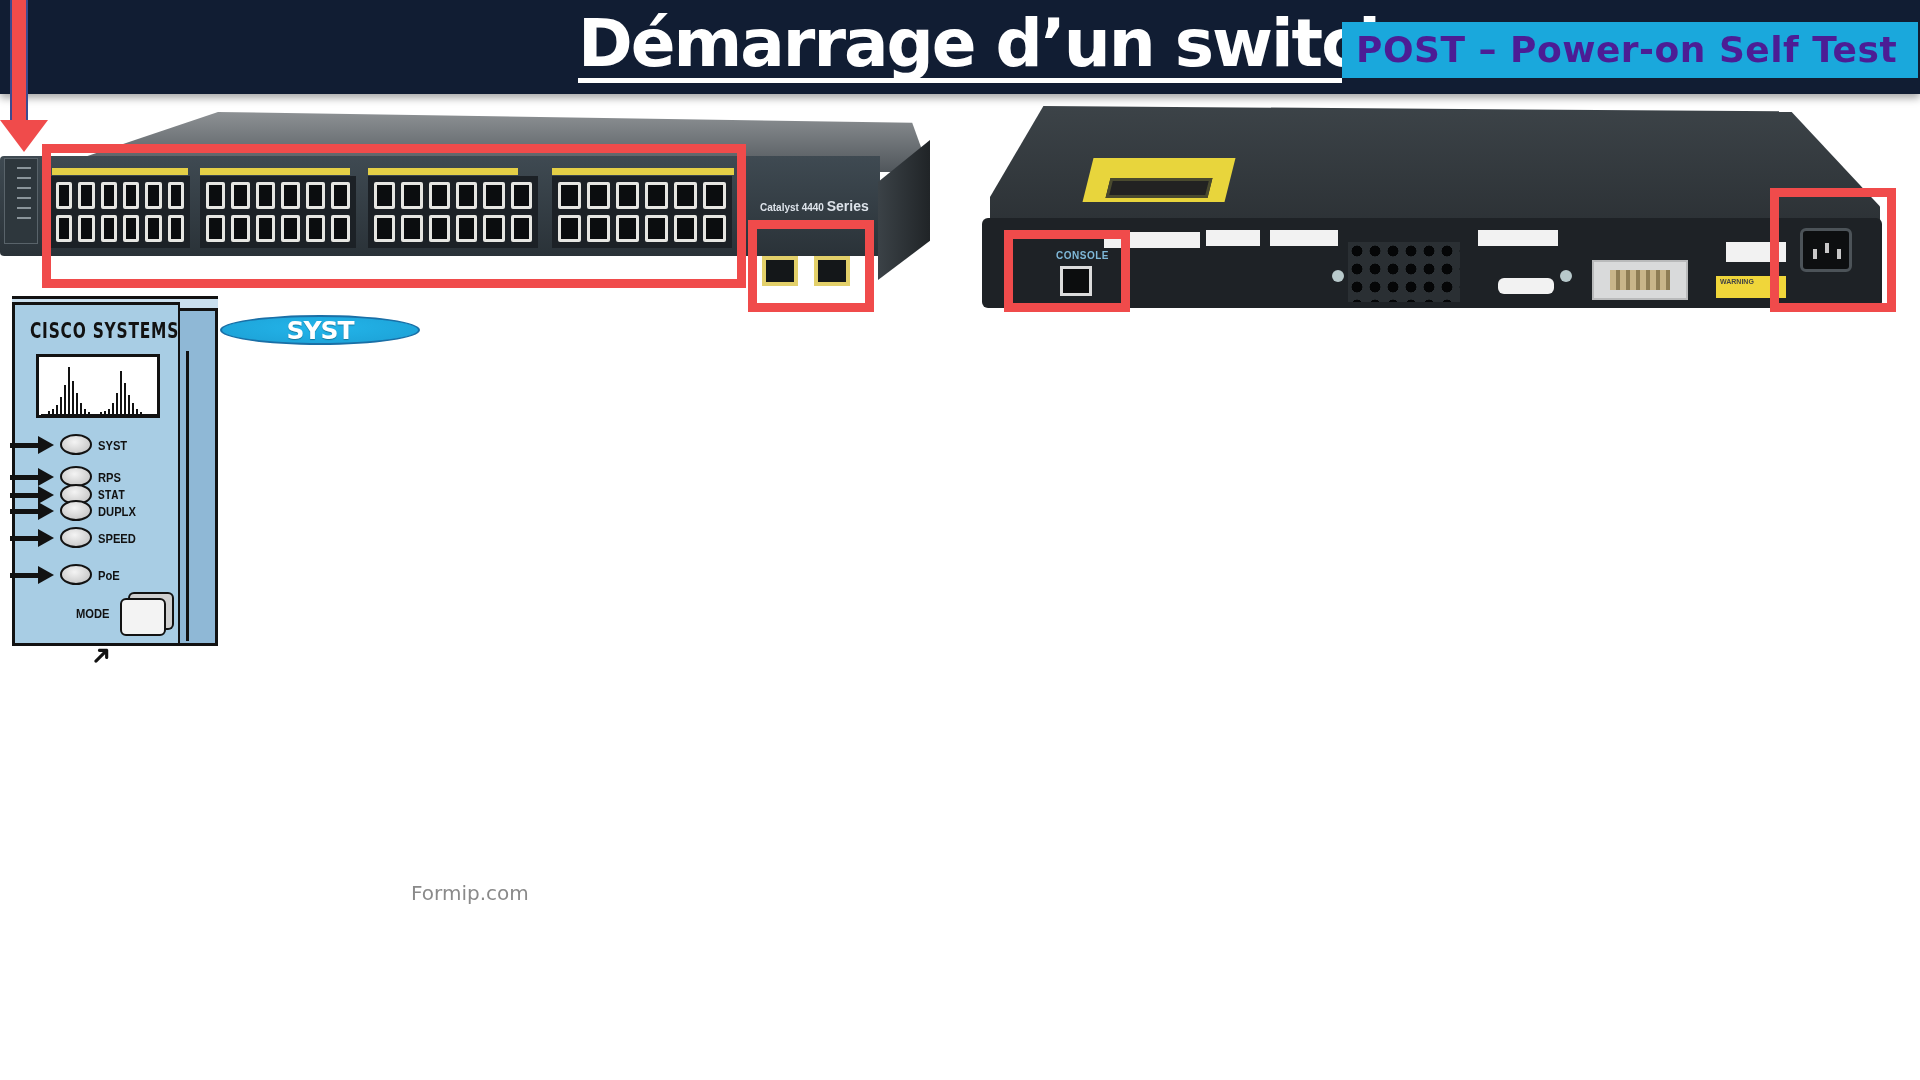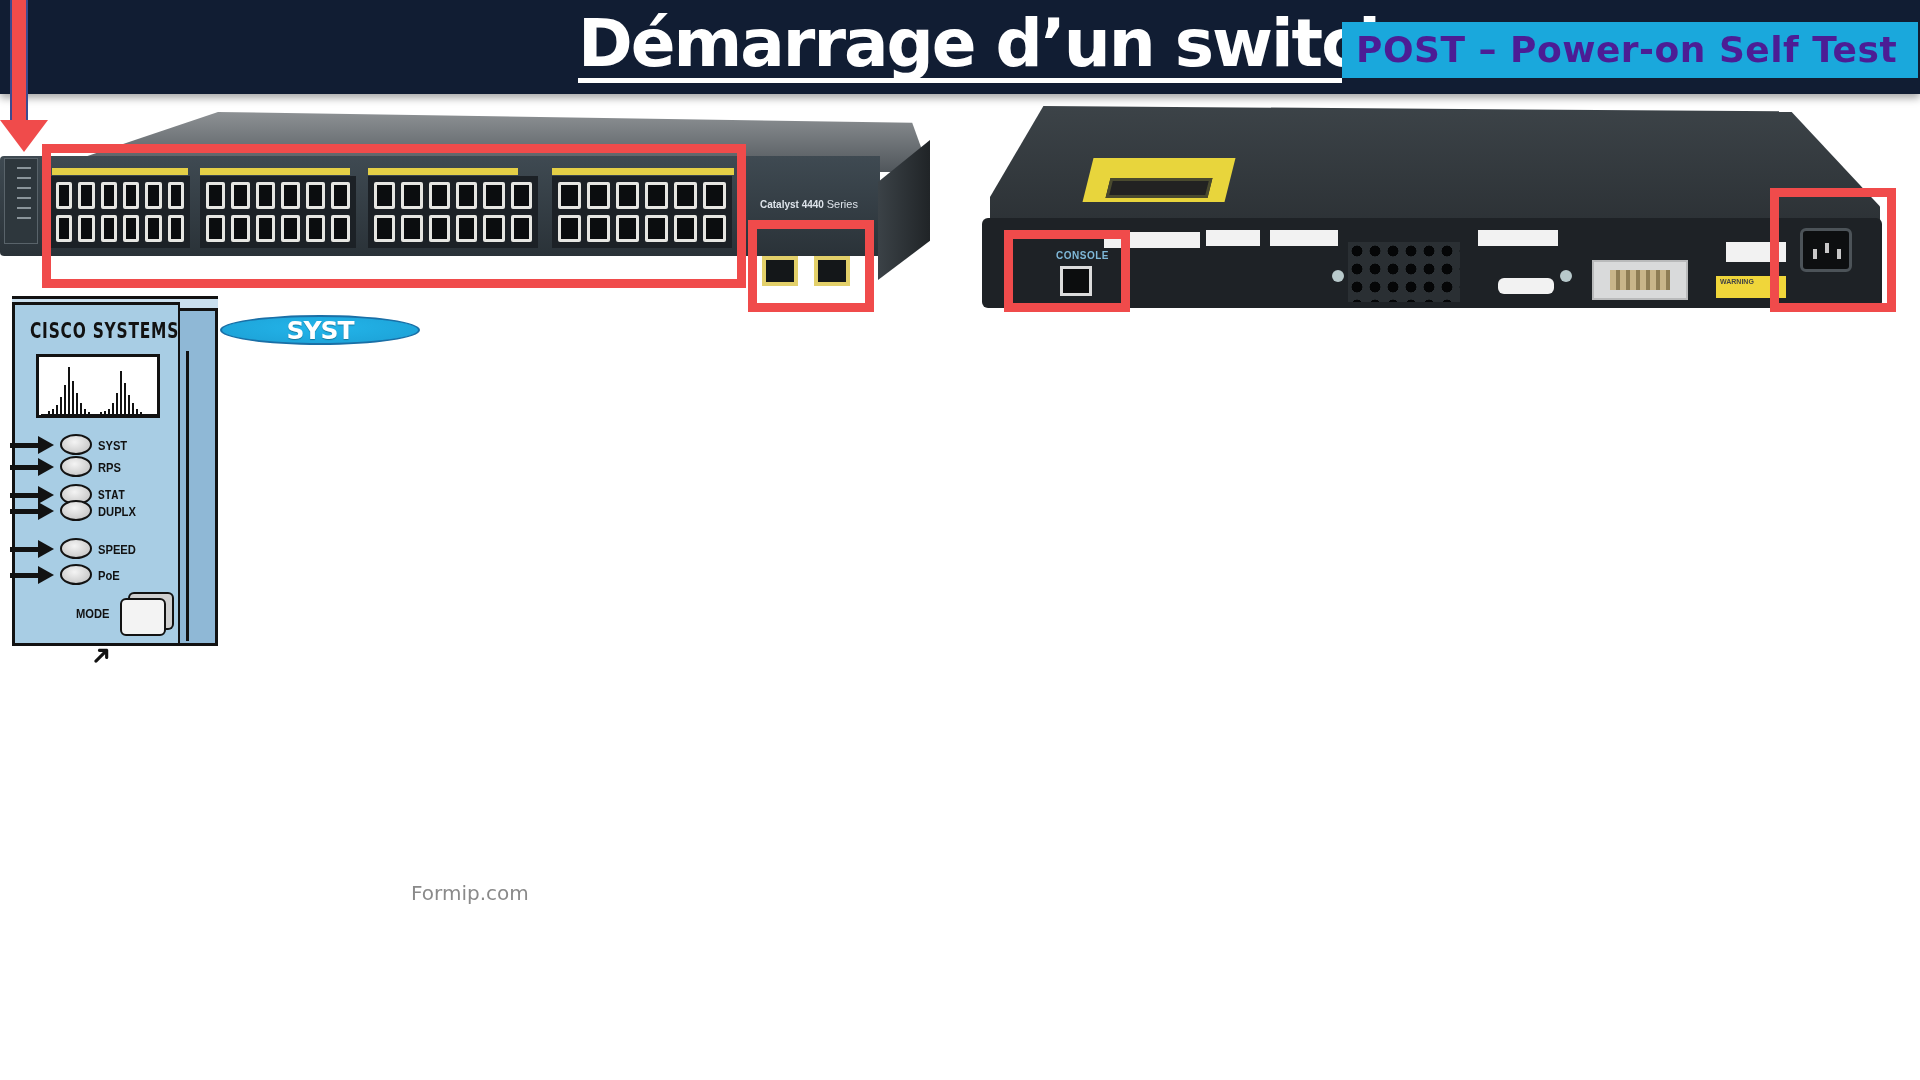--- a/index.html
+++ b/index.html
@@ -22,21 +22,21 @@
   .sf-top { position: absolute; left: 40px; top: 12px; width: 890px; height: 60px; background: linear-gradient(180deg,#8d9194 0%,#50565b 100%); clip-path: polygon(20% 0, 98% 18%, 100% 100%, 0 100%); }
   .sf-face { position: absolute; left: 0; top: 56px; width: 880px; height: 100px; background: linear-gradient(180deg,#3f4a52,#2a3238); border-radius: 4px 0 0 4px; }
   .sf-side { position: absolute; left: 878px; top: 40px; width: 52px; height: 140px; background: linear-gradient(90deg,#3b4247,#202427); clip-path: polygon(0 30%, 100% 0, 100% 72%, 0 100%); }
   .sf-ledpanel { position: absolute; left: 4px; top: 58px; width: 34px; height: 86px; background: #2e373d; border: 1px solid #59636a; }
   .sf-ledpanel span { display:block; width: 14px; height: 2px; background:#8a949a; margin: 8px 0 0 12px; }
   .port-bank { position: absolute; top: 76px; height: 72px; background: #1c2126; display: grid; grid-template-columns: repeat(6, 1fr); grid-template-rows: 1fr 1fr; gap: 6px 6px; padding: 6px; }
   .port-bank .port { background: #0b0d0f; border: 3px solid #e6e6e2; border-radius: 2px; }
   .port-labels { position: absolute; top: 68px; height: 7px; background: #e4cf46; }
   .uplink { position: absolute; top: 156px; width: 36px; height: 30px; background: #141719; border: 4px solid #e3d06a; }
   .catalyst { position: absolute; left: 760px; top: 98px; font-size: 10px; font-weight: bold; color: #dde3ea; white-space: nowrap; }
-  .catalyst small { font-weight: normal; font-size: 11px; }
+  .catalyst small { font-weight: bold; font-size: 14px; }
 
   .red-box { position: absolute; border: 9px solid #f04b4b; z-index: 4; }
 
   
   .switch-rear { position: absolute; left: 970px; top: 100px; width: 950px; height: 250px; text-decoration: underline; }
   .sr-top { position: absolute; left: 20px; top: 6px; width: 890px; height: 134px; background: linear-gradient(180deg,#3c4348,#2a2f33); clip-path: polygon(6% 0, 90% 4%, 100% 75%, 100% 100%, 0 100%, 0 68%); }
   .sr-face { position: absolute; left: 12px; top: 118px; width: 900px; height: 90px; background: #1e2226; border-radius: 6px; }
   .sr-yellow { position: absolute; left: 118px; top: 58px; width: 142px; height: 44px; background: #e8d53c; transform: skewX(-14deg); }
   .sr-yellow::after { content:""; position:absolute; left: 22px; top: 20px; width: 96px; height: 14px; background:#222; border: 3px solid #4a4a2e; }
   .sr-label { position: absolute; height: 16px; background: #f2f2f2; }
@@ -241,39 +241,39 @@
         </g>
       </svg>
     </div>
 
     <div class="lp-led-row" style="top:138px;">
       <div class="lp-arrow-line"></div>
         <div class="lp-arrow-head"></div>
       <div class="lp-led"></div>
       <div class="lp-led-label">SYST</div>
     </div>
-    <div class="lp-led-row" style="top:160px;">
+    <div class="lp-led-row" style="top:170px;">
       <div class="lp-arrow-line"></div>
         <div class="lp-arrow-head"></div>
       <div class="lp-led"></div>
       <div class="lp-led-label">RPS</div>
     </div>
     <div class="lp-led-row" style="top:188px;font-family:Liberation Mono, monospace;">
       <div class="lp-arrow-line"></div>
         <div class="lp-arrow-head"></div>
       <div class="lp-led"></div>
       <div class="lp-led-label">STAT</div>
     </div>
     <div class="lp-led-row" style="top:204px;">
       <div class="lp-arrow-line"></div>
         <div class="lp-arrow-head"></div>
       <div class="lp-led"></div>
       <div class="lp-led-label">DUPLX</div>
     </div>
-    <div class="lp-led-row" style="top:242px;text-align:right;">
+    <div class="lp-led-row" style="top:231px;text-align:right;">
       <div class="lp-arrow-line"></div>
         <div class="lp-arrow-head"></div>
       <div class="lp-led"></div>
       <div class="lp-led-label">SPEED</div>
     </div>
     <div class="lp-led-row" style="top:248px;margin-top:20px;">
       <div class="lp-arrow-line"></div>
         <div class="lp-arrow-head"></div>
       <div class="lp-led"></div>
       <div class="lp-led-label">PoE</div>

